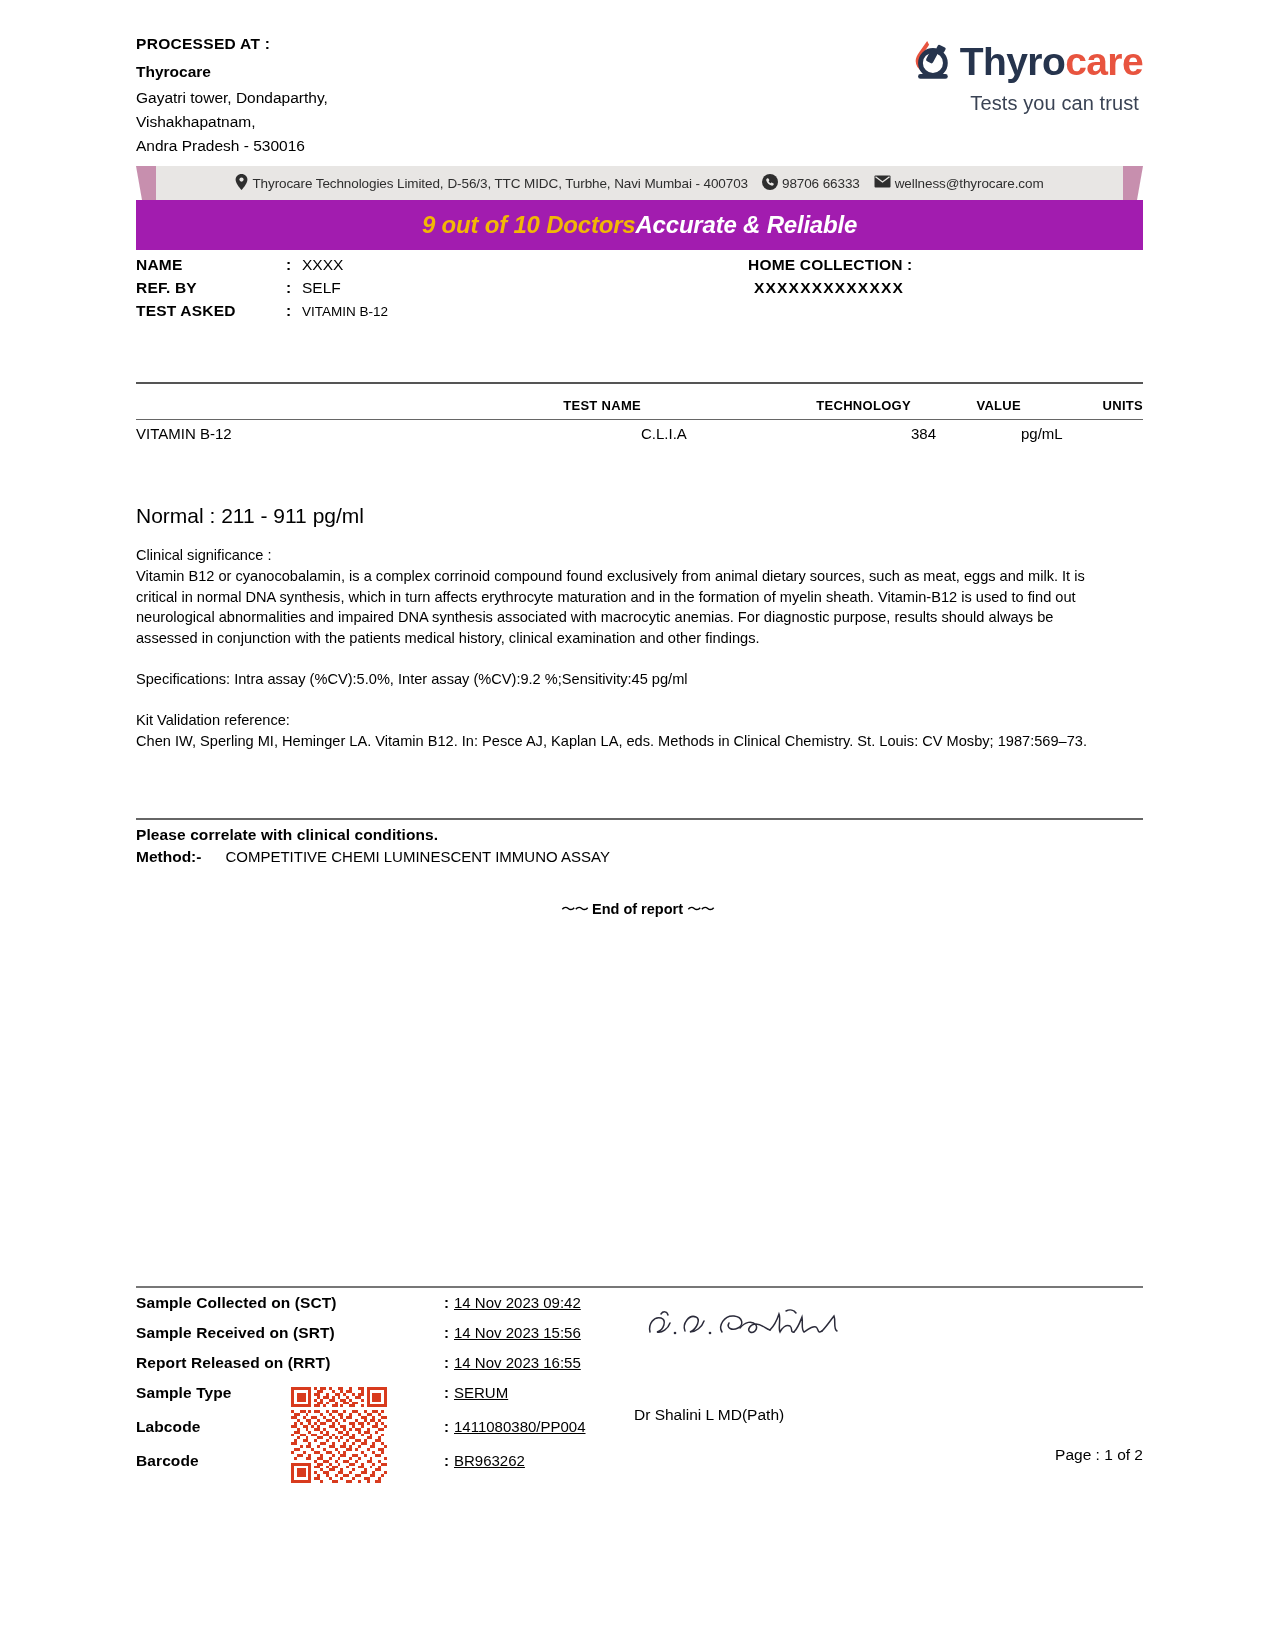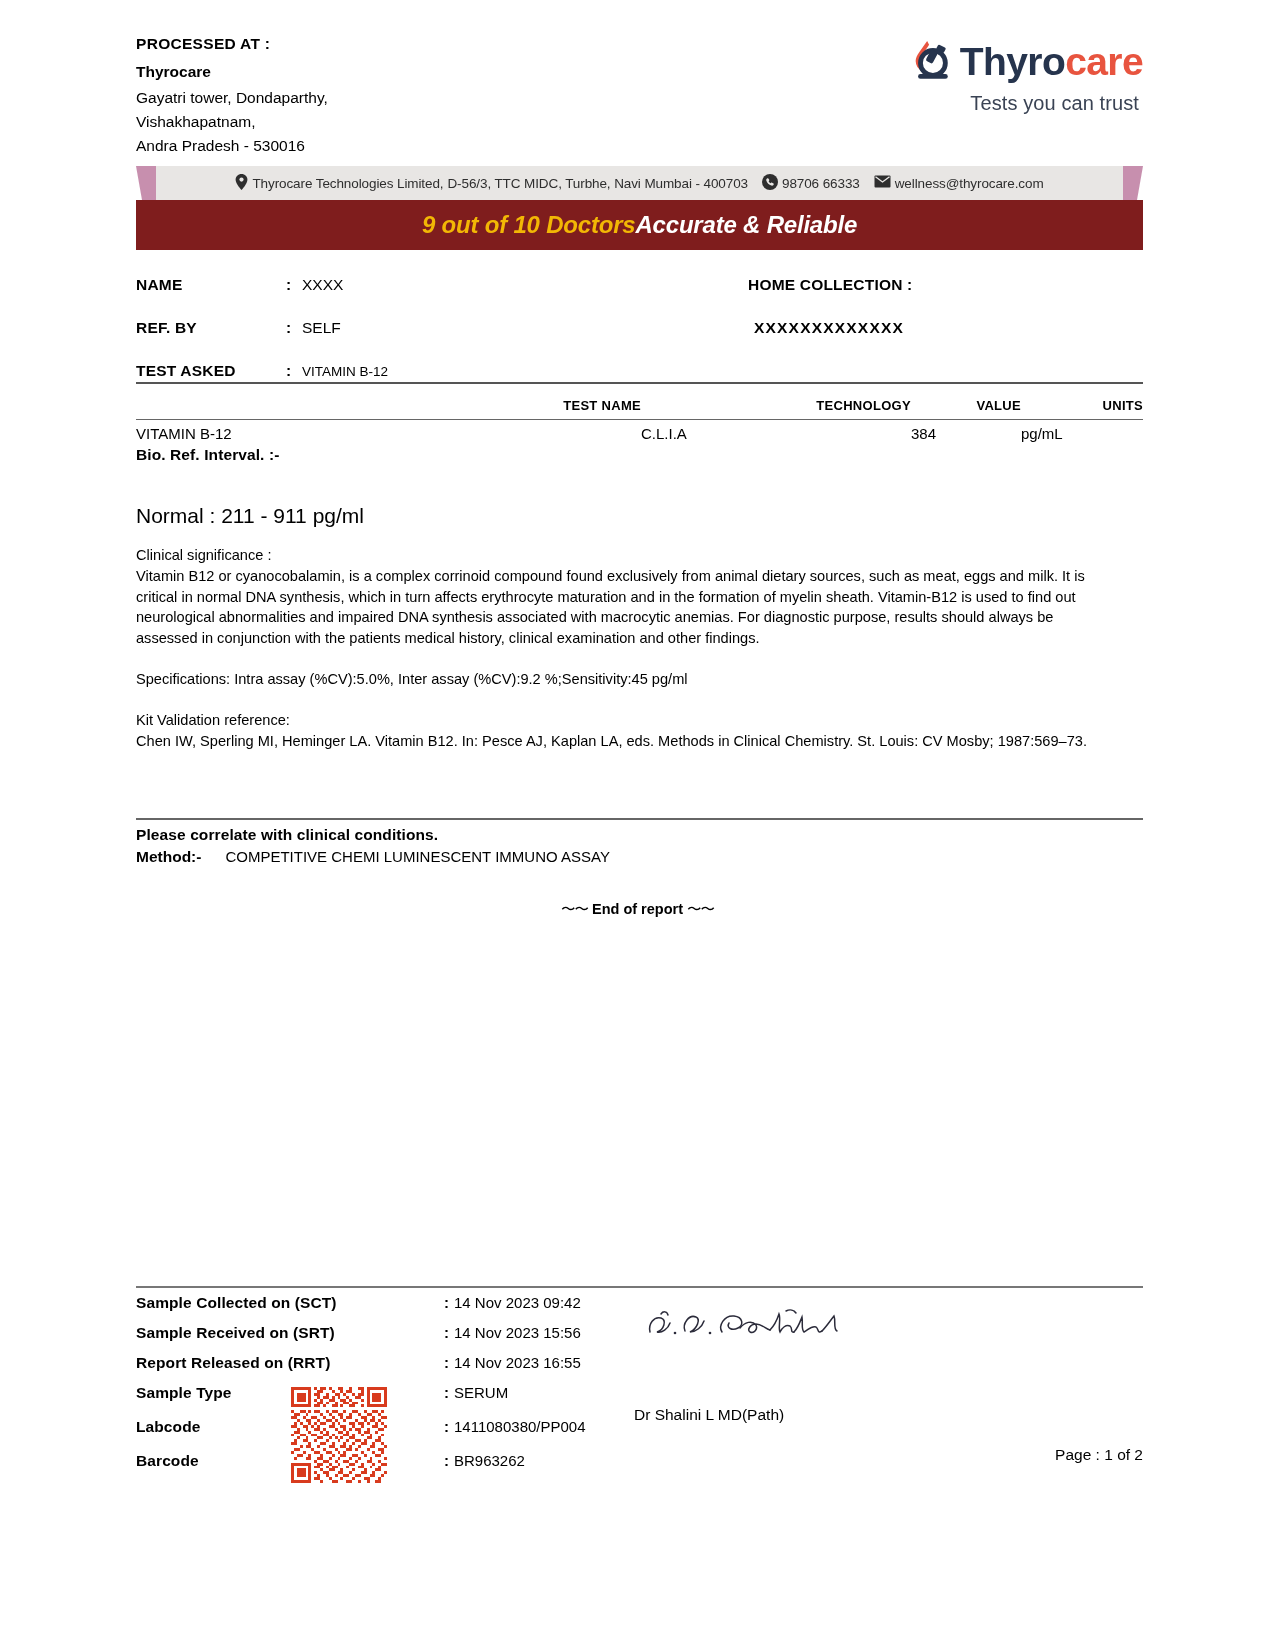--- a/index.html
+++ b/index.html
@@ -124,21 +124,21 @@
     white-space: nowrap;
     letter-spacing: -0.1px;
   }
   .banner-addr-strong { font-weight: 400; }
   .banner-addr-norm { font-weight: 400; }
   .bn-ico { display: inline-block; vertical-align: -2px; margin: 0 4px 0 14px; }
   .bn-ico:first-child { margin-left: 0; }
 
   .banner-bottom {
     height: 50px;
-    background: #7f1d1d;
+    background: #a21caf;
     display: flex;
     align-items: center;
     justify-content: center;
     color: #ffffff;
     font-size: 24px;
     font-style: italic;
     letter-spacing: -0.2px;
   }
   .bb-yellow { color: #f2b705; font-weight: bold; font-style: italic; }
   .bb-mid { font-weight: 400; font-style: italic; padding: 0 6px; }
@@ -146,21 +146,21 @@
 
   
   .patient {
     position: absolute;
     top: 256px;
     left: 136px;
     width: 1007px;
     height: 80px;
     font-size: 15.5px;
   }
-  .pt-row { position: relative; height: 23px; margin-top: 20px; }
+  .pt-row { position: relative; height: 23px; }
   .pt-label {
     position: absolute;
     left: 0;
     font-weight: bold;
     font-size: 15.5px;
     letter-spacing: 0.2px;
   }
   .pt-colon { position: absolute; left: 150px; font-weight: bold; }
   .pt-value { position: absolute; left: 166px; font-weight: 400; font-size: 15.5px; }
   .pt-value.small { font-size: 13.5px; top: 2px; }
@@ -271,21 +271,21 @@
   .foot-grid { position: relative; margin-top: 6px; height: 180px; }
   .foot-row { position: relative; height: 30px; }
   .foot-label {
     position: absolute;
     left: 0;
     font-size: 15.5px;
     font-weight: bold;
     letter-spacing: 0.1px;
   }
   .foot-colon { position: absolute; left: 308px; font-weight: bold; font-size: 15px; }
-  .foot-value { position: absolute; left: 318px; font-size: 15px; font-weight: 400; }
+  .foot-value { position: absolute; left: 318px; font-size: 15px; font-weight: 400; text-decoration: underline; }
 
   .qr {
     position: absolute;
     left: 155px;
     top: 93px;
     width: 96px;
     height: 96px;
   }
 
   .signature {
@@ -424,21 +424,20 @@
       </colgroup>
       <tbody>
         <tr>
           <td>VITAMIN B-12</td>
           <td>C.L.I.A</td>
           <td>384</td>
           <td>pg/mL</td>
         </tr>
       </tbody>
     </table>
-    <div class="bioref">Bio. Ref. Interval. :-</div>
   </div>
 
   <div class="normal-range">Normal :  211 - 911 pg/ml</div>
 
   <div class="narrative">
     <p>Clinical significance :</p>
     <p>Vitamin B12 or cyanocobalamin, is a complex corrinoid compound found exclusively from animal dietary sources, such as meat, eggs and milk. It is critical in normal DNA synthesis, which in turn affects erythrocyte maturation and in the formation of myelin sheath.  Vitamin-B12 is used to find out neurological abnormalities and impaired DNA synthesis associated with macrocytic anemias. For diagnostic purpose, results should always be assessed in conjunction with the patients medical history, clinical examination and other findings.</p>
     <div class="gap"></div>
     <p>Specifications: Intra assay (%CV):5.0%, Inter assay (%CV):9.2 %;Sensitivity:45 pg/ml</p>
     <div class="gap"></div>

